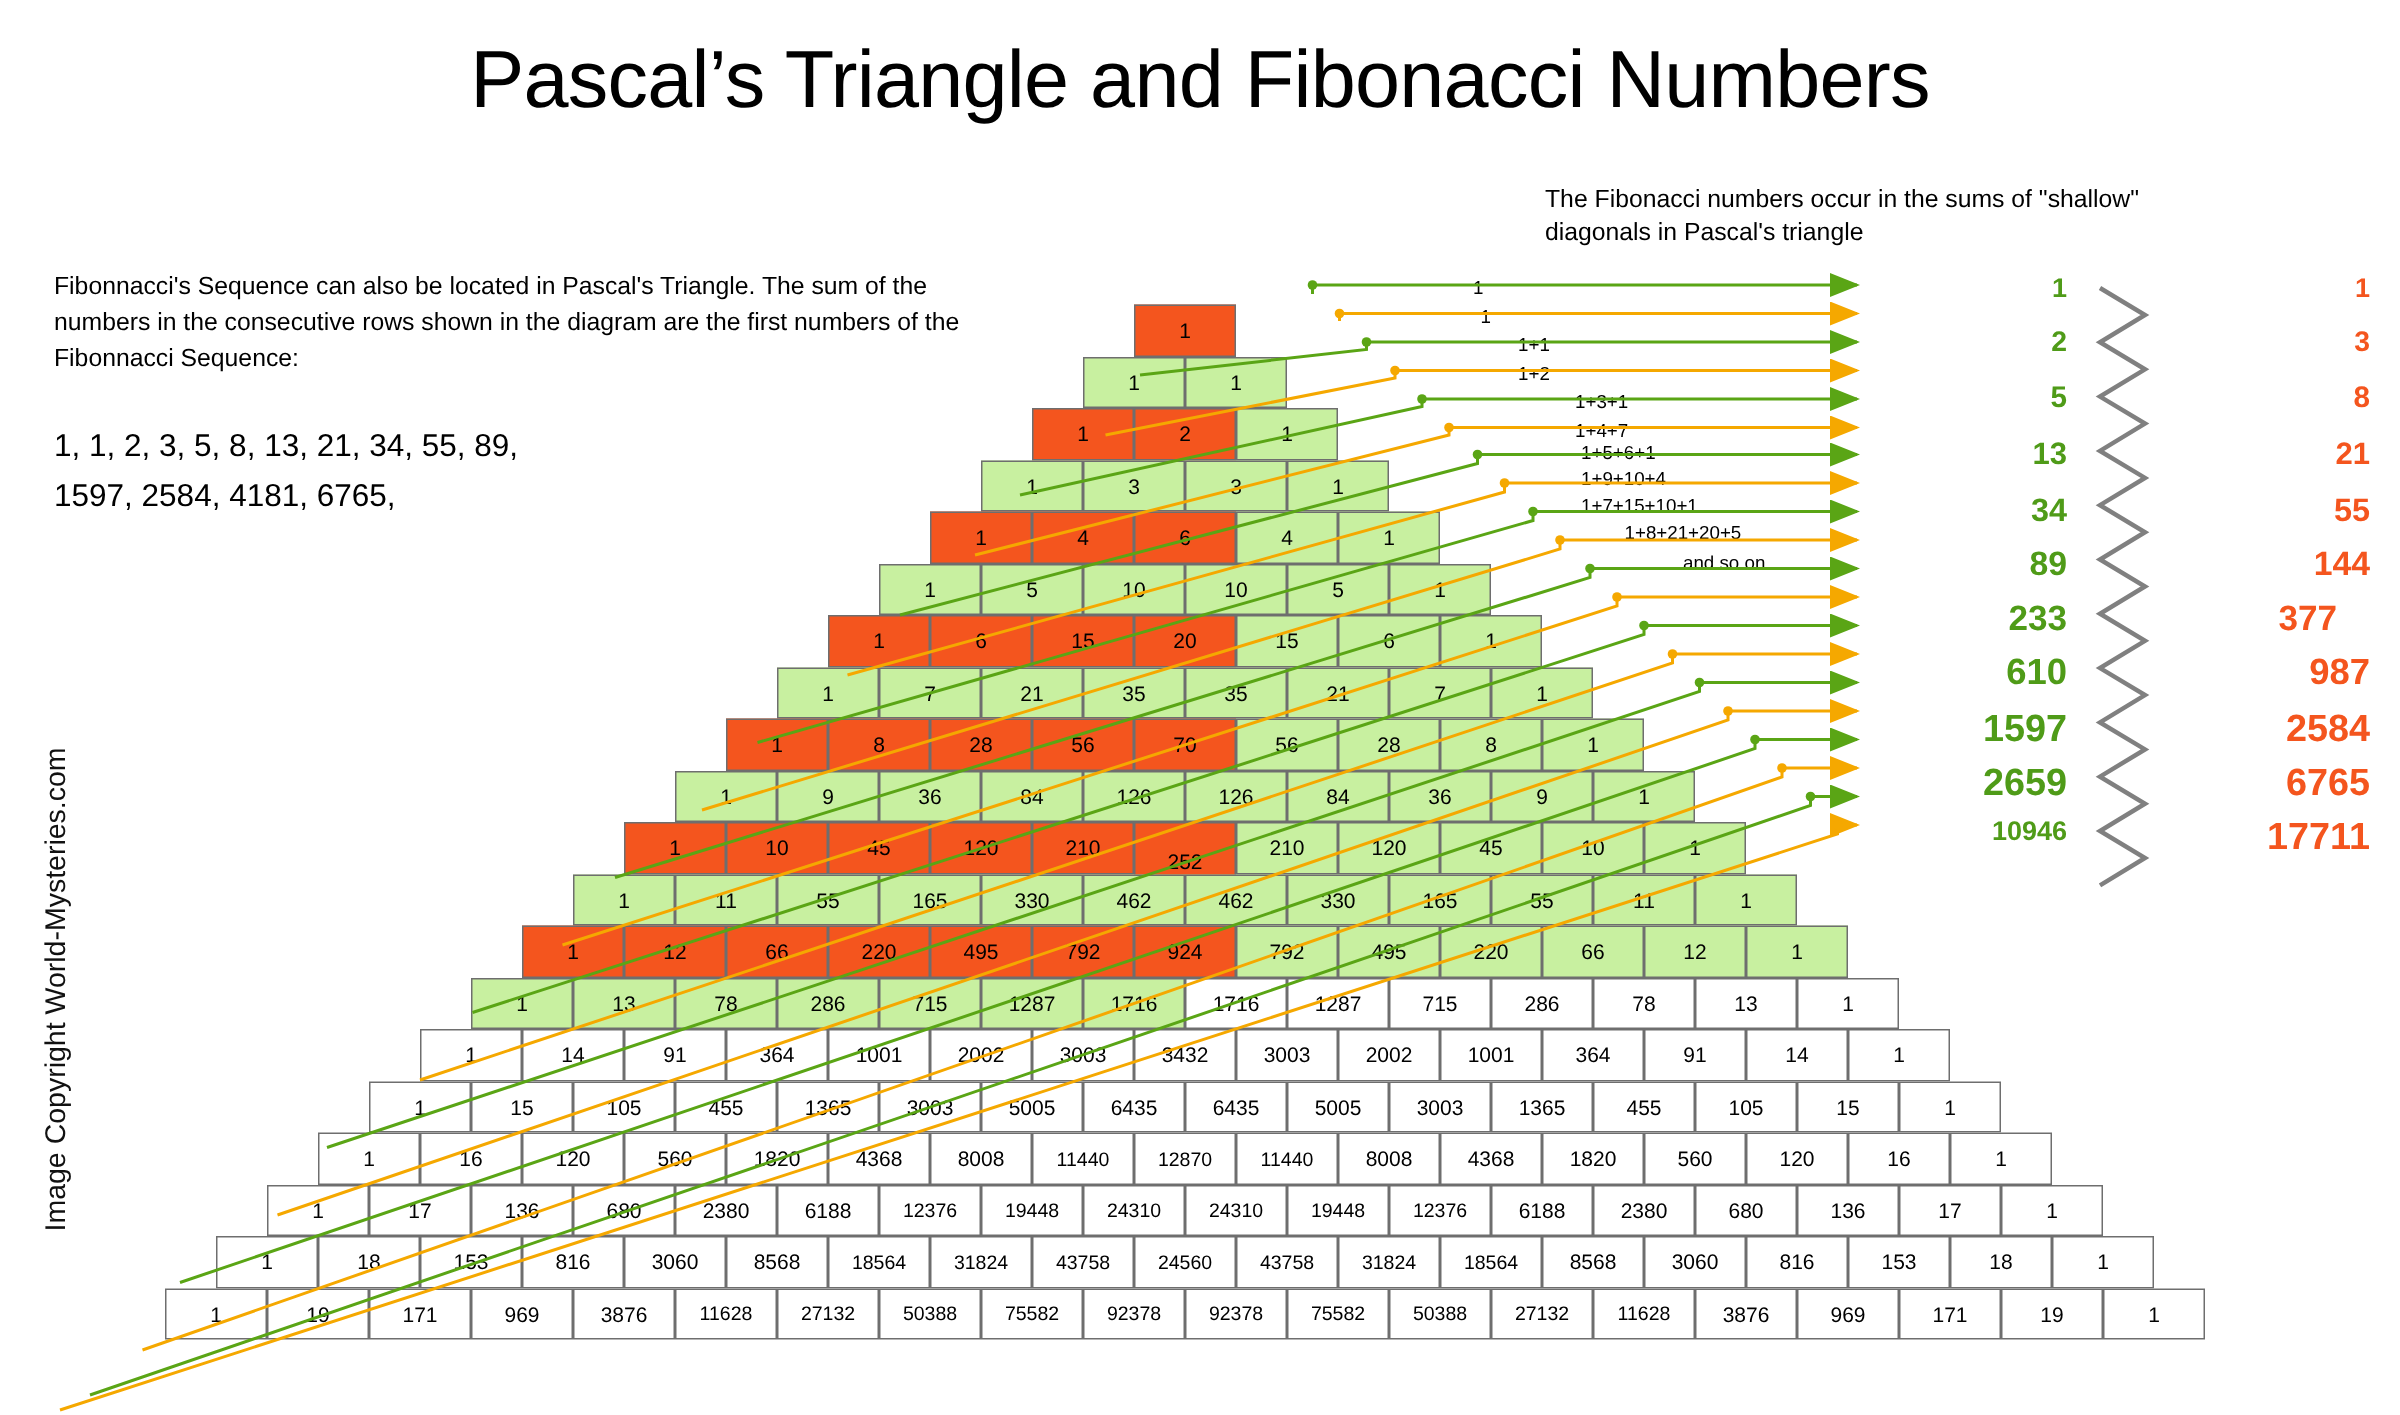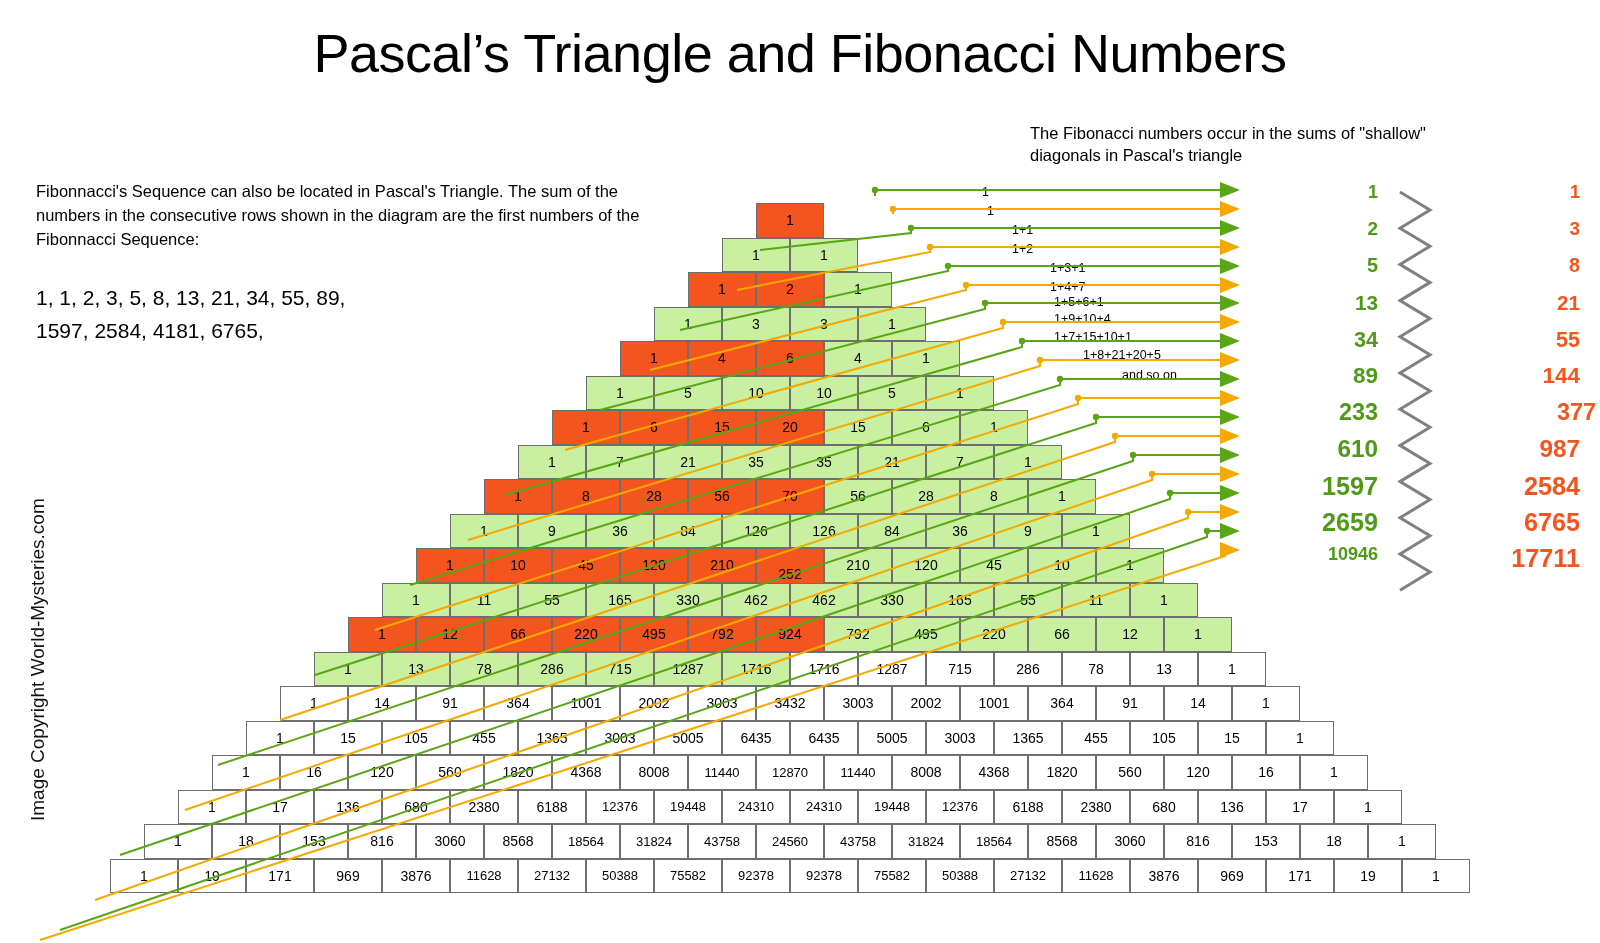--- a/index.html
+++ b/index.html
@@ -373,21 +373,21 @@
       <div class="fib-green" style="left: 1250px; width: 128px; top: 507.8px; font-size: 25.2px;">2659</div>
       <div class="fib-green" style="left: 1250px; width: 128px; top: 544px; font-size: 18px;">10946</div>
     </div>
   <div id="fiborange">
       <div class="fib-orange" style="left: 1420px; width: 160px; top: 182px; font-size: 18px;">1</div>
       <div class="fib-orange" style="left: 1420px; width: 160px; top: 218.2px; font-size: 18.9px;">3</div>
       <div class="fib-orange" style="left: 1420px; width: 160px; top: 254.4px; font-size: 19.8px;">8</div>
       <div class="fib-orange" style="left: 1420px; width: 160px; top: 290.6px; font-size: 20.7px;">21</div>
       <div class="fib-orange" style="left: 1420px; width: 160px; top: 326.8px; font-size: 21.6px;">55</div>
       <div class="fib-orange" style="left: 1420px; width: 160px; top: 363px; font-size: 22.5px;">144</div>
-      <div class="fib-orange" style="left: 1436px; width: 160px; top: 399.2px; font-size: 23.4px;">377</div>
+      <div class="fib-orange" style="left: 1398px; width: 160px; top: 399.2px; font-size: 23.4px;">377</div>
       <div class="fib-orange" style="left: 1420px; width: 160px; top: 435.4px; font-size: 24.3px;">987</div>
       <div class="fib-orange" style="left: 1420px; width: 160px; top: 471.6px; font-size: 25.2px;">2584</div>
       <div class="fib-orange" style="left: 1420px; width: 160px; top: 507.8px; font-size: 25.2px;">6765</div>
       <div class="fib-orange" style="left: 1420px; width: 160px; top: 544px; font-size: 25.2px;">17711</div>
     </div>
 
   <svg class="overlay" viewBox="0 0 1600 943">
     <defs>
       <marker id="arrG" markerWidth="10" markerHeight="8" refX="9" refY="4" orient="auto">
         <path d="M0,0 L10,4 L0,8 z" fill="#5aa515"></path>

